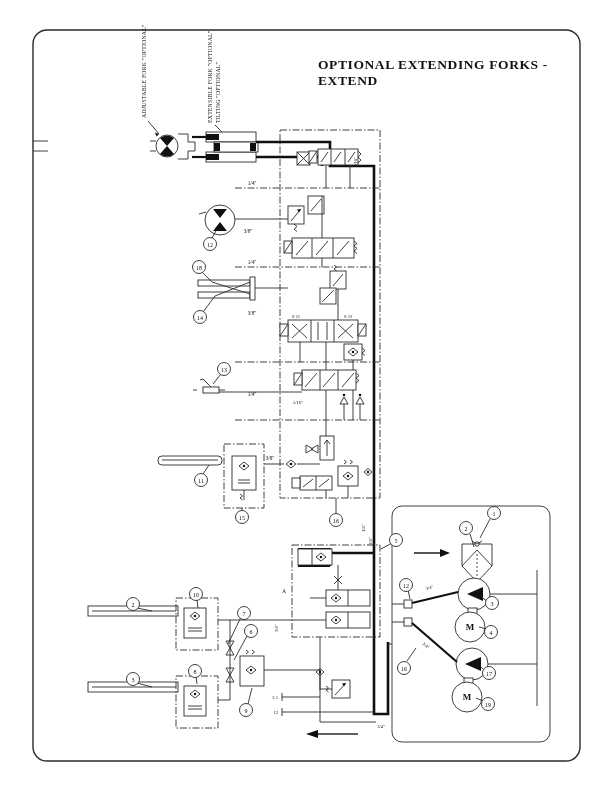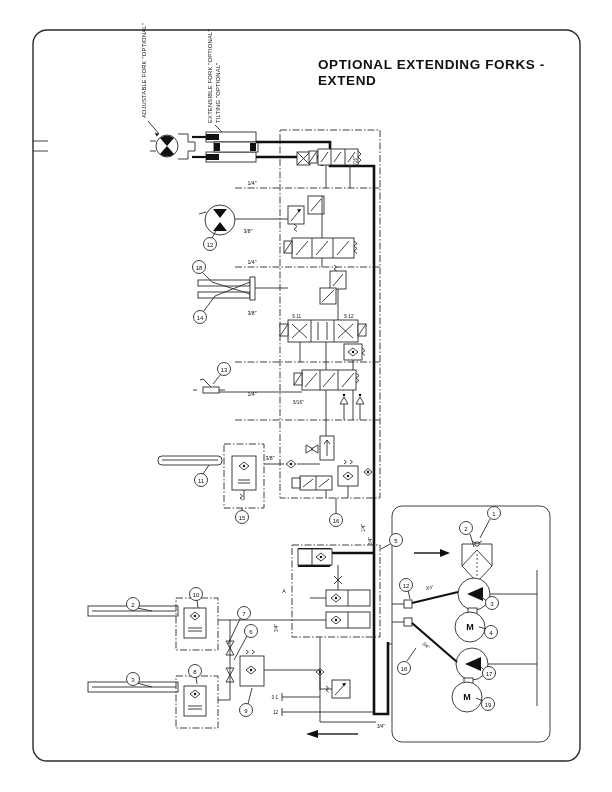--- a/index.html
+++ b/index.html
@@ -1,16 +1,16 @@
 <!DOCTYPE html>
 <html><head>
 <meta charset="utf-8">
 <style>
   html,body{margin:0;padding:0;background:#ffffff;}
-  .page{position:relative;width:516px;height:792px;background:#ffffff;font-family:Liberation Sans, sans-serif;}
+  .page{position:relative;width:516px;height:792px;background:#ffffff;font-family:Liberation Serif, serif;}
   svg{position:absolute;left:0;top:0;}
   .ln{stroke:#2a2a2a;stroke-width:0.9;fill:none;}
   .lnf{stroke:#2a2a2a;stroke-width:0.9;fill:#ffffff;}
   .tk{stroke:#101010;stroke-width:2.6;fill:none;}
   .tk2{stroke:#101010;stroke-width:2.2;fill:none;}
   .dd{stroke:#2a2a2a;stroke-width:0.9;fill:none;stroke-dasharray:7 2 1.5 2;}
   .blk{fill:#101010;stroke:none;}
   .dsh2{stroke:#2a2a2a;stroke-width:0.8;fill:none;stroke-dasharray:2 2;}
   text{fill:#111;}
   .t-title{font-size:13.5px;font-weight:bold;letter-spacing:0.6px;}

